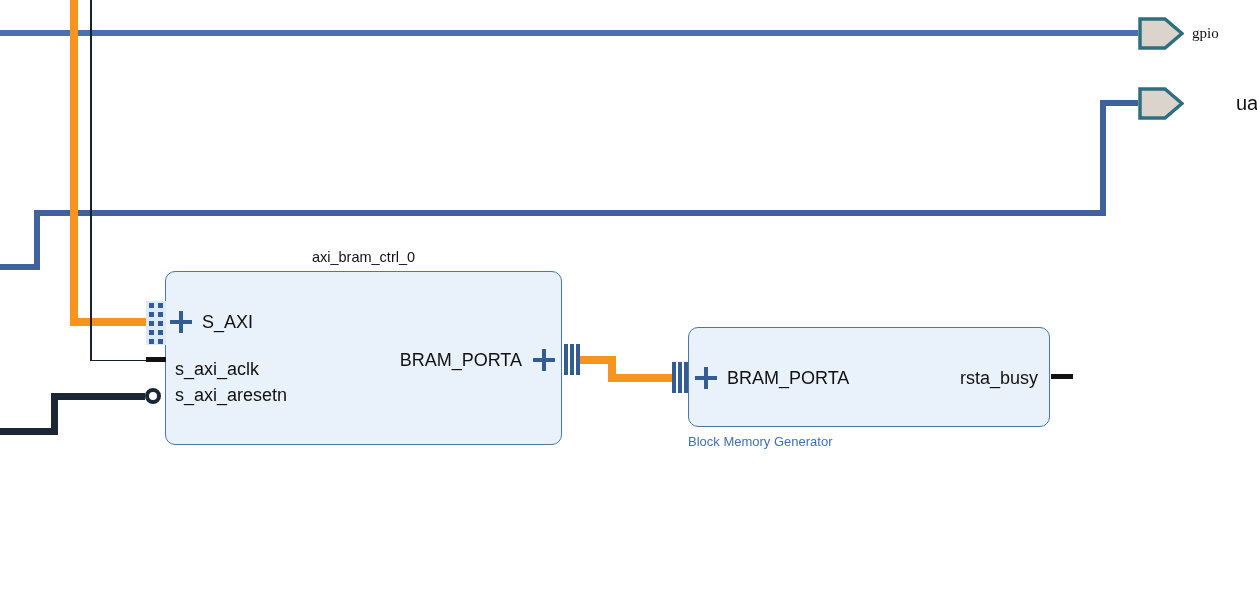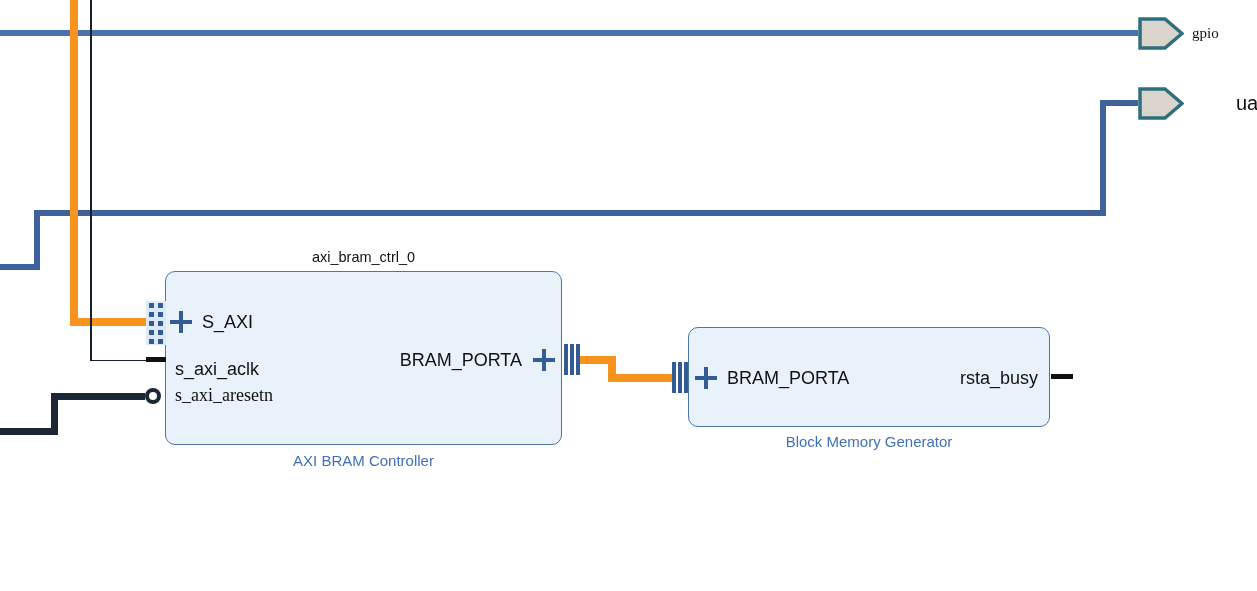--- a/index.html
+++ b/index.html
@@ -26,22 +26,22 @@
   .seg{position:absolute;}
   .lbl{
     position:absolute;font-size:18px;color:var(--label-text);
     white-space:nowrap;line-height:16px;
   }
   .title{
     position:absolute;font-size:14.5px;color:var(--label-text);
     text-align:center;white-space:nowrap;line-height:16px;
   }
   .typelbl{
-    position:absolute;font-size:15px;color:var(--block-type-label);
-    text-align:center;white-space:nowrap;line-height:17px;
+    position:absolute;font-size:13px;color:var(--block-type-label);
+    white-space:nowrap;line-height:17px;
   }
   .block{
     position:absolute;background:var(--block-fill);
     border:1.5px solid var(--block-border);border-radius:10px;
     box-sizing:border-box;
   }
   .plus{position:absolute;width:22px;height:22px;}
   .plus::before{content:"";position:absolute;left:0;top:9px;width:22px;height:4px;background:var(--pin-accent);}
   .plus::after{content:"";position:absolute;left:9px;top:0;width:4px;height:22px;background:var(--pin-accent);}
   .bars{position:absolute;display:flex;gap:2px;}
@@ -101,31 +101,30 @@
     <div class="dot"></div>
     <div class="dot"></div>
     <div class="dot"></div>
   </div>
   <div class="plus" style="left:170px;top:311px;"></div>
   <div class="lbl" style="left:202px;top:314px;">S_AXI</div>
 
   <div class="seg" style="left:146px;top:357px;width:20px;height:5px;background:var(--stub-black);"></div>
   <div class="lbl" style="left:175px;top:343px;margin-top:18px;">s_axi_aclk</div>
 
-  <div class="lbl" style="left:175px;top:387px;font-family:Liberation Serif, serif;">s_axi_aresetn</div>
+  <div class="lbl" style="left:175px;top:387px;">s_axi_aresetn</div>
 
   <div class="lbl" style="right:735px;top:352px;">BRAM_PORTA</div>
   <div class="plus" style="left:533px;top:349px;"></div>
   <div class="bars" style="left:564px;top:344px;height:31px;">
     <div class="bar"></div>
     <div class="bar"></div>
     <div class="bar"></div>
   </div>
 
-  <div class="typelbl" style="left:165px;top:452px;width:397px;">AXI BRAM Controller</div>
 
 
   <div class="block" style="left:688px;top:327px;width:362px;height:100px;"></div>
 
   <div class="bars" style="left:672px;top:362px;height:31px;">
     <div class="bar"></div>
     <div class="bar"></div>
     <div class="bar"></div>
   </div>
   <div class="plus" style="left:695px;top:367px;"></div>

